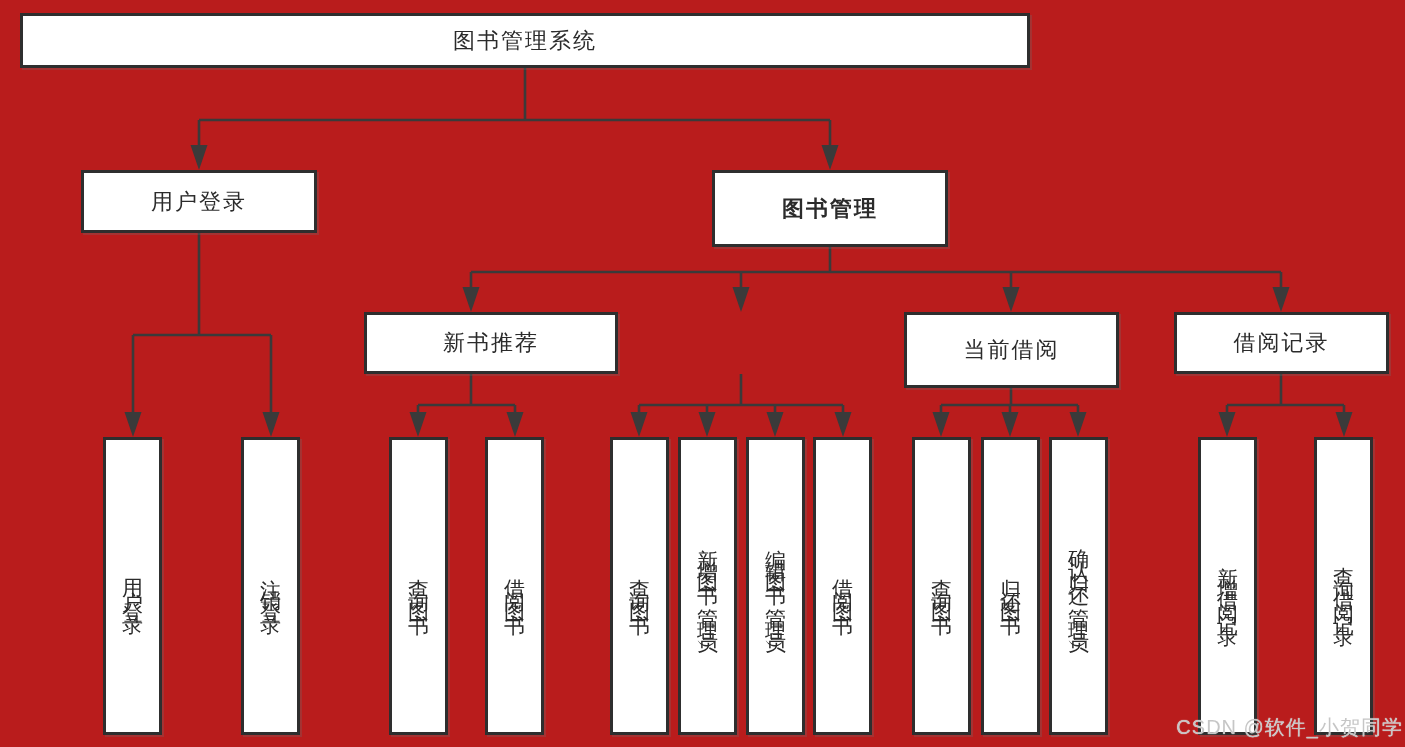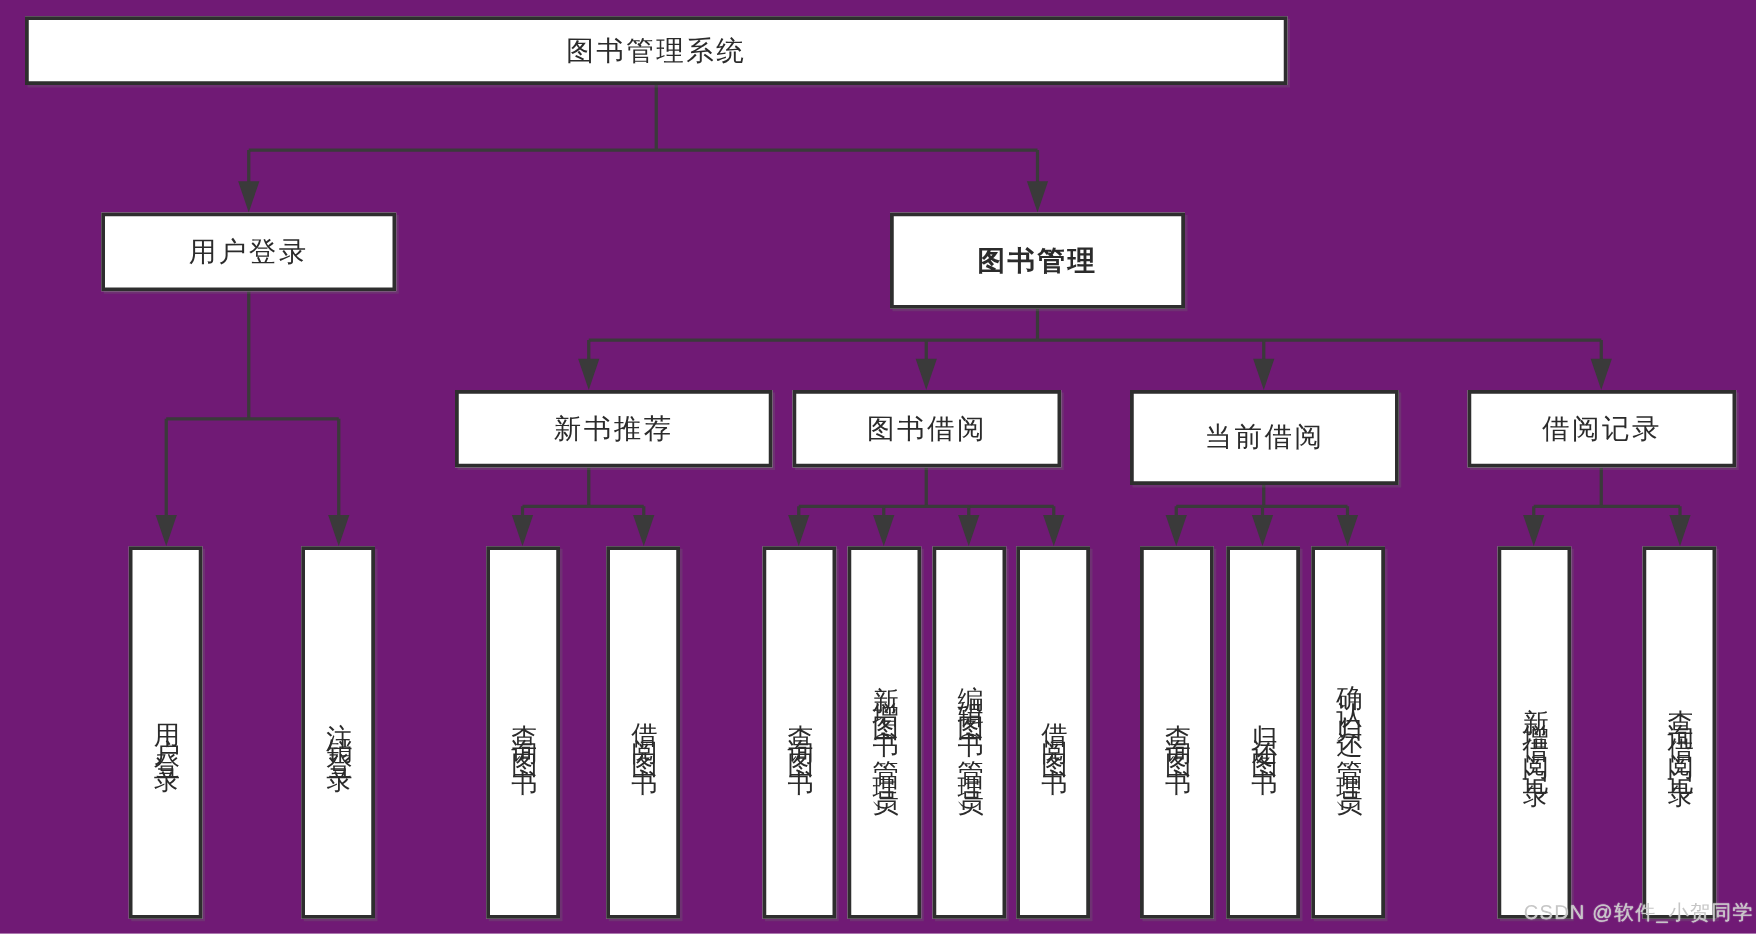--- a/index.html
+++ b/index.html
@@ -1,36 +1,36 @@
 <!DOCTYPE html>
 <html><head>
 <meta charset="utf-8">
 <style>
   html,body{margin:0;padding:0;background:#ffffff;}
   #stage{
-    position:relative;width:1405px;height:747px;background:#701a75;overflow:hidden;
+    position:relative;width:1405px;height:747px;background:#b91c1c;overflow:hidden;
     font-family:"Liberation Sans", sans-serif;color:#2b2b2b;
   }
   #connectors{position:absolute;left:0;top:0;width:1405px;height:747px;}
   #connectors line{stroke:#3a3a3a;stroke-width:2.6px;}
   #connectors polygon{fill:#3a3a3a;}
   .node{
     position:absolute;box-sizing:border-box;background:#ffffff;
     border:3px solid #2e2e2e;box-shadow:2px 2px 0 rgba(110,110,110,.28);
     display:flex;align-items:center;justify-content:center;
   }
   .h{font-size:22px;letter-spacing:2px;}
   .v{font-size:21px;}
   .v .vtext{
     writing-mode:vertical-rl;text-orientation:mixed;
     letter-spacing:12px;white-space:nowrap;
   }
   .watermark{
     position:absolute;right:2px;bottom:6px;
-    font-size:16px;color:#c6c6c6;letter-spacing:1px;
+    font-size:20px;color:#c6c6c6;letter-spacing:1px;
     text-shadow:0 0 1px #ffffff;
   }
 </style>
 </head>
 <body>
 
 <div id="stage">
 
   <svg id="connectors" viewBox="0 0 1405 747" xmlns="http://www.w3.org/2000/svg">
       <line x1="525" y1="68" x2="525" y2="120"></line>
@@ -86,21 +86,20 @@
       <polygon points="1227,437 1218.5,412 1235.5,412"></polygon>
       <polygon points="1344,437 1335.5,412 1352.5,412"></polygon>
     </svg>
 
   <div class="node h" style="left:20px;top:13px;width:1010px;height:55px;">图书管理系统</div>
 
   <div class="node h" style="left:81px;top:170px;width:236px;height:63px;">用户登录</div>
   <div class="node h" style="left:712px;top:170px;width:236px;height:77px;font-weight:bold;">图书管理</div>
 
   <div class="node h" style="left:364px;top:312px;width:254px;height:62px;">新书推荐</div>
-  <div class="node h" style="left:634px;top:312px;width:215px;height:62px;">图书借阅</div>
   <div class="node h" style="left:904px;top:312px;width:215px;height:76px;">当前借阅</div>
   <div class="node h" style="left:1174px;top:312px;width:215px;height:62px;">借阅记录</div>
 
   <div class="node v" style="left:103px;top:437px;width:59px;height:298px;">
     <span class="vtext">用户登录</span>
     </div>
   <div class="node v" style="left:241px;top:437px;width:59px;height:298px;">
     <span class="vtext">注销登录</span>
     </div>
 

